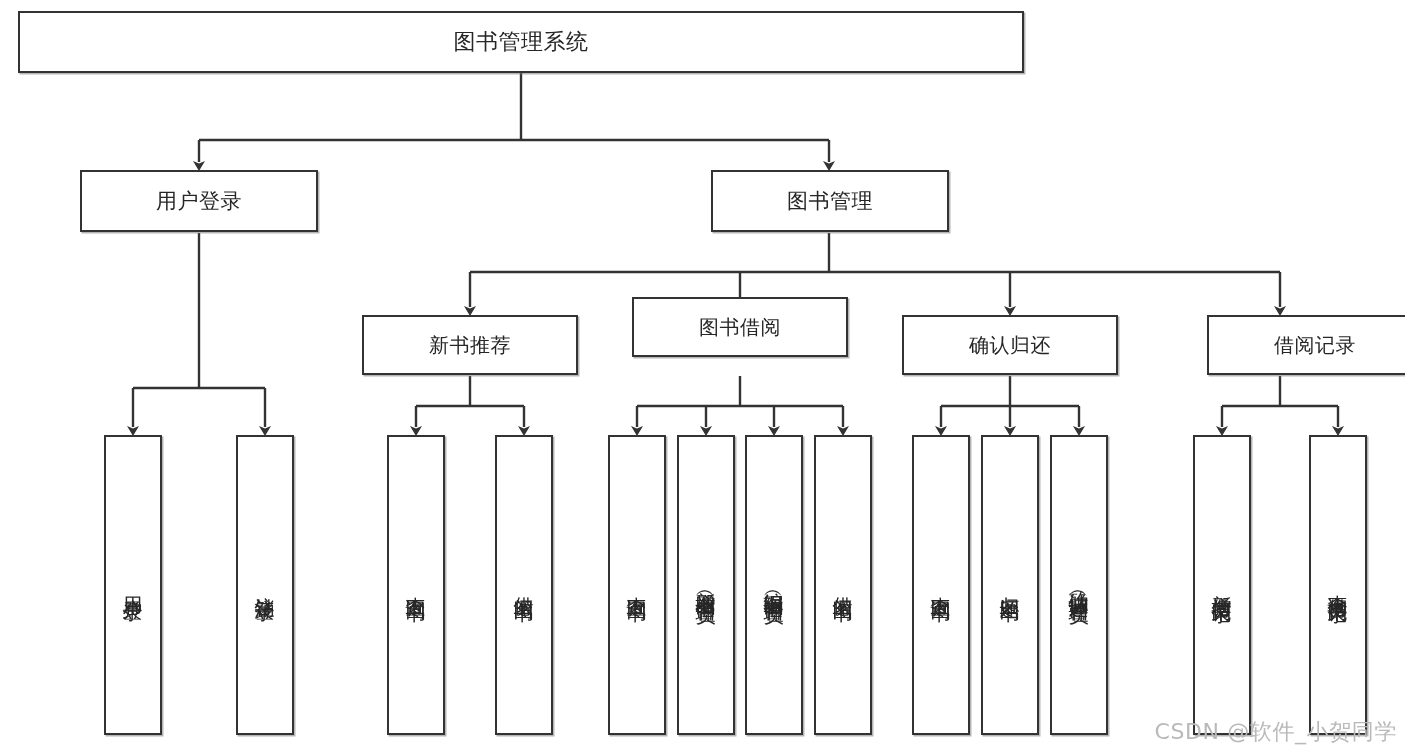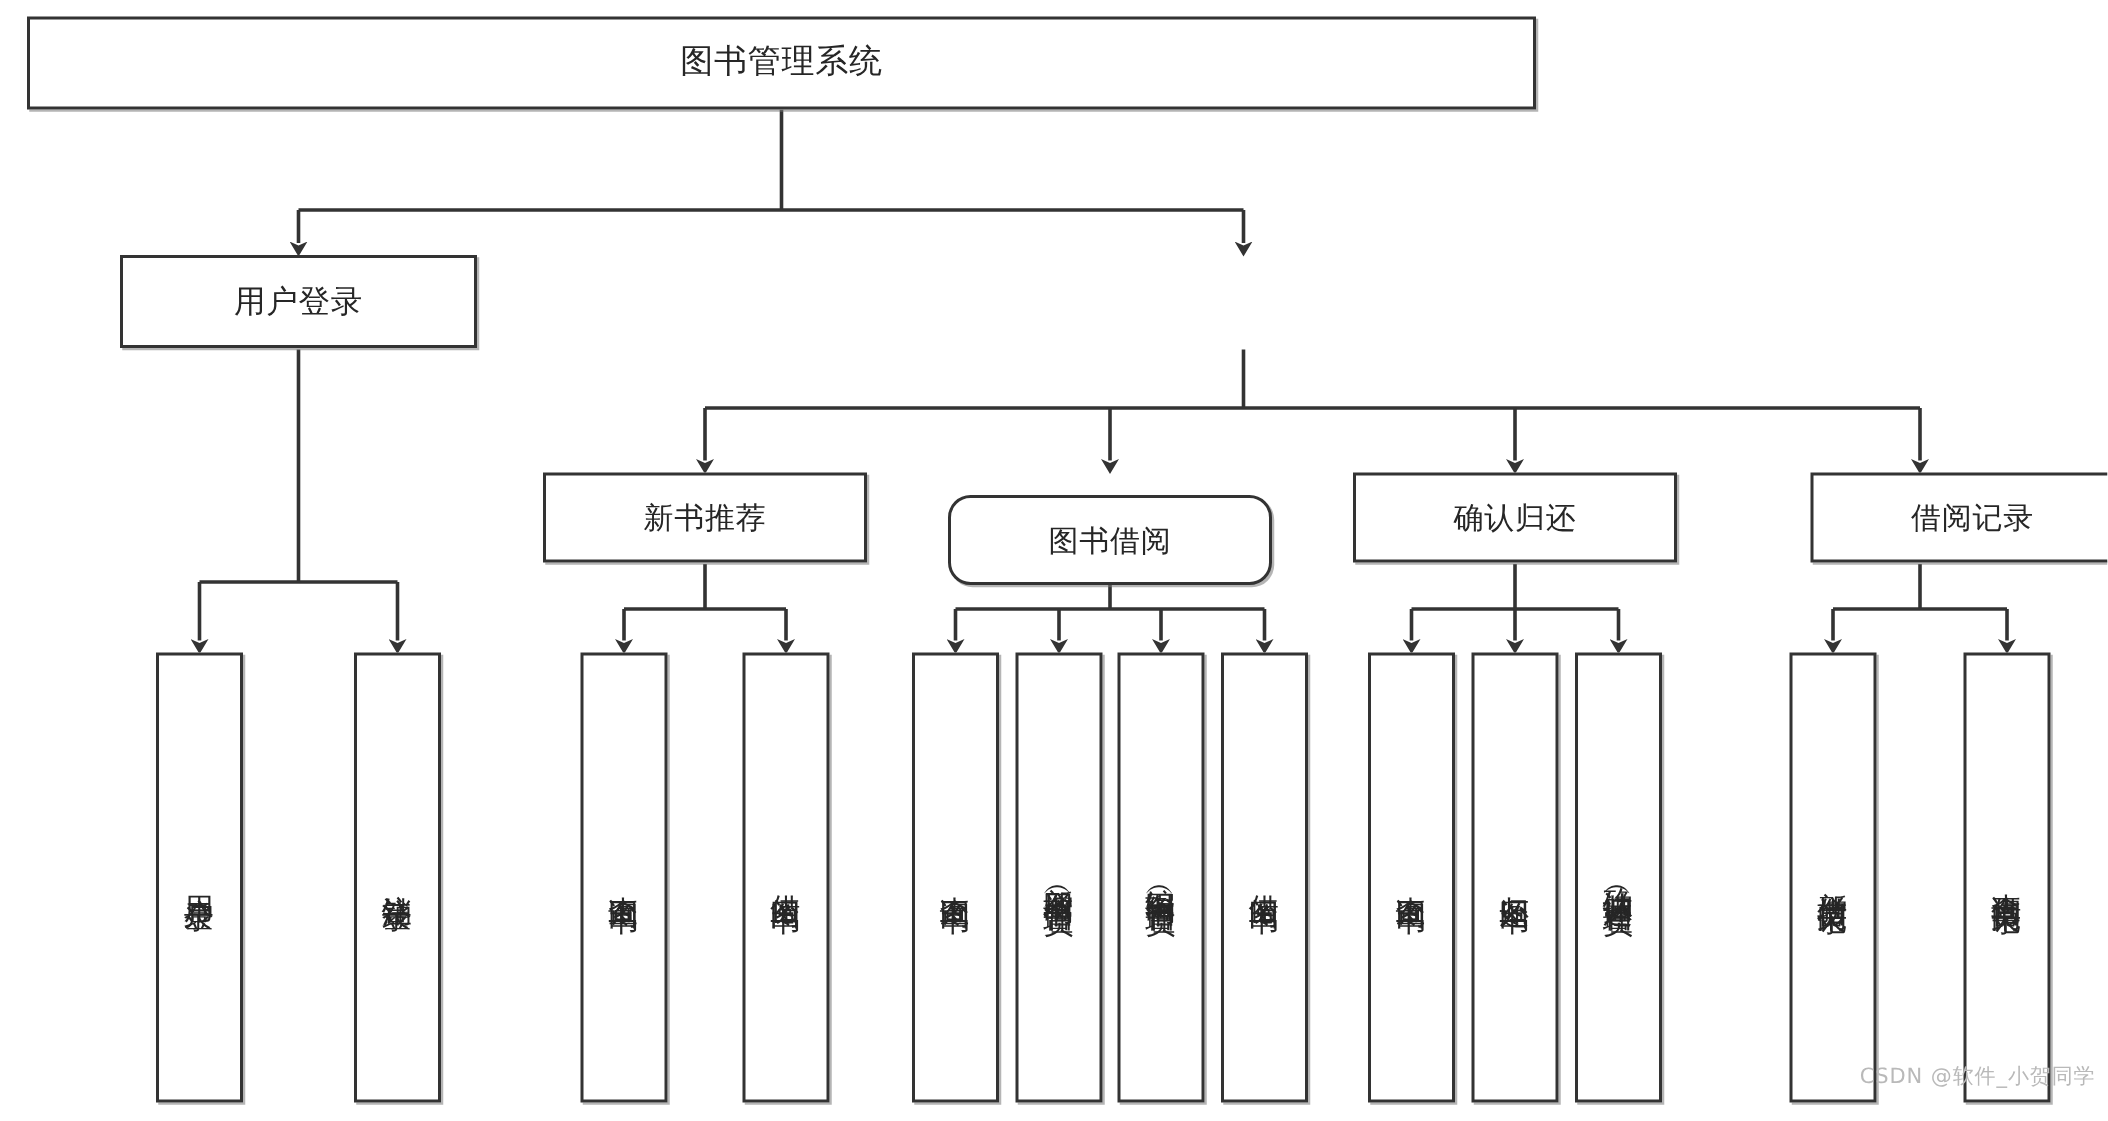--- a/index.html
+++ b/index.html
@@ -59,22 +59,22 @@
     text-orientation: upright;
     font-size: 20px;
     line-height: 1.30;
     letter-spacing: 2px;
     white-space: normal;
     max-height: 100%;
   }
   #watermark {
     position: absolute;
     right: 8px;
-    bottom: 20px;
-    font-size: 14px;
+    bottom: 0;
+    font-size: 22px;
     color: #b9b9b9;
     letter-spacing: 0.6px;
     z-index: 5;
     white-space: nowrap;
     user-select: none;
   }
 </style>
 </head>
 <body>
 
@@ -132,25 +132,28 @@
     </g>
   </svg>
 
   <div class="node root" style="left:18px; top:11px; width:1006px; height:62px;">
     <span class="node-label">图书管理系统</span>
   </div>
 
   <div class="node level2" style="left:80px; top:170px; width:238px; height:62px;">
     <span class="node-label">用户登录</span>
   </div>
+  <div class="node level2" style="left:711px; top:170px; width:238px; height:62px;">
+    <span class="node-label">图书管理</span>
+  </div>
 
   <div class="node level3" style="left:362px; top:315px; width:216px; height:60px;align-items:center;">
     <span class="node-label">新书推荐</span>
   </div>
-  <div class="node level3" style="left:632px; top:330px; width:216px; height:60px;border-radius:15px;">
+  <div class="node level3" style="left:632px; top:297px; width:216px; height:60px;">
     <span class="node-label">图书借阅</span>
   </div>
   <div class="node level3" style="left:902px; top:315px; width:216px; height:60px;">
     <span class="node-label">确认归还</span>
   </div>
   <div class="node level3" style="left:1172px; top:315px; width:216px; height:60px;margin-left:35px;">
     <span class="node-label">借阅记录</span>
   </div>
 
   <div class="node leaf" style="left:104px; top:435px; width:58px; height:300px;">

